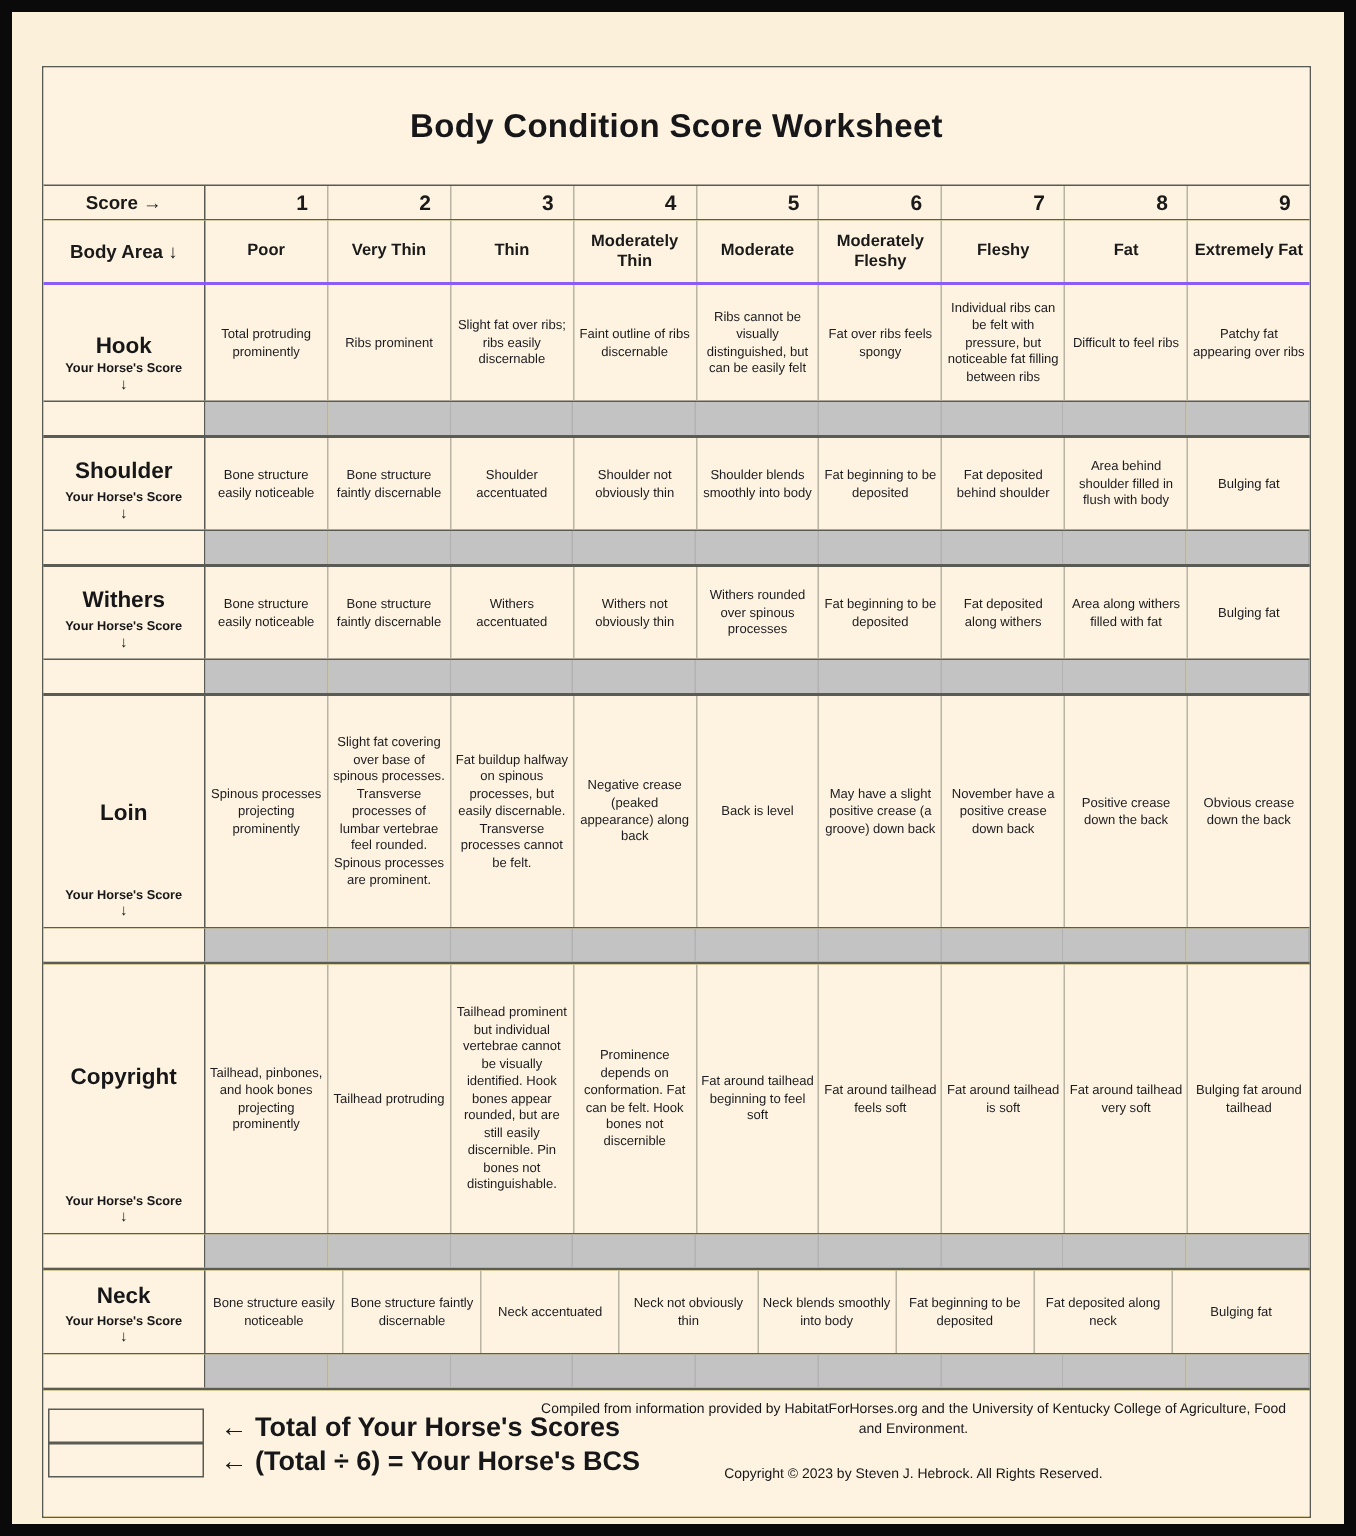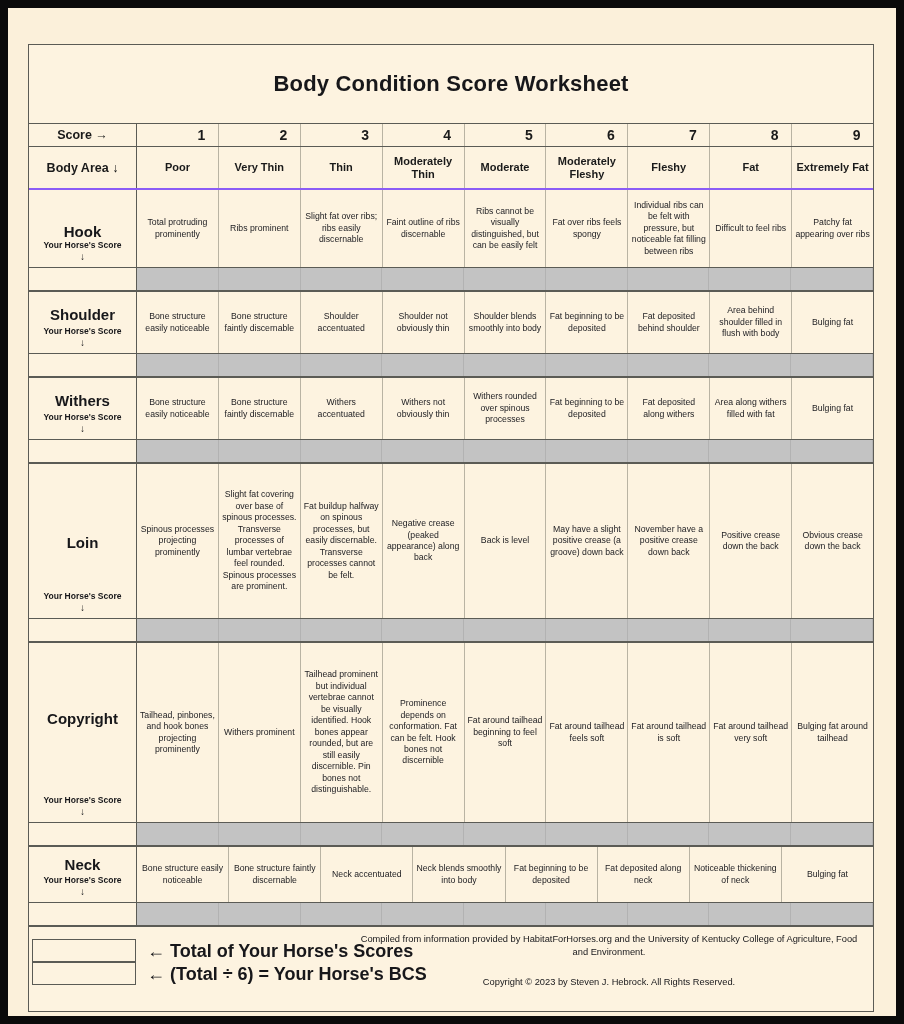--- a/index.html
+++ b/index.html
@@ -324,21 +324,21 @@
           <div class="cell c-score"></div>
           <div class="cell c-score"></div>
           <div class="cell c-score"></div>
         </div>
         <div class="row row-body" style="height: 180px;">
           <div class="cell c-head">
             <div class="bodyname" style="top: 75px;">Copyright</div>
             <div class="yhs"><span>Your Horse's Score</span><span class="arrow">↓</span></div>
           </div>
           <div class="cell c-score">Tailhead, pinbones, and hook bones projecting prominently</div>
-          <div class="cell c-score">Withers prominent</div>
+          <div class="cell c-score">Tailhead protruding</div>
           <div class="cell c-score">Tailhead prominent but individual vertebrae cannot be visually identified. Hook bones appear rounded, but are still easily discernible. Pin bones not distinguishable.</div>
           <div class="cell c-score">Prominence depends on conformation. Fat can be felt. Hook bones not discernible</div>
           <div class="cell c-score">Fat around tailhead beginning to feel soft</div>
           <div class="cell c-score">Fat around tailhead feels soft</div>
           <div class="cell c-score">Fat around tailhead is soft</div>
           <div class="cell c-score">Fat around tailhead very soft</div>
           <div class="cell c-score">Bulging fat around tailhead</div>
         </div>
         <div class="row row-entry">
           <div class="cell c-head"></div>
@@ -353,24 +353,24 @@
           <div class="cell c-score"></div>
         </div>
         <div class="row row-body" style="height: 56px;">
           <div class="cell c-head">
             <div class="bodyname" style="top: 17px;">Neck</div>
             <div class="yhs"><span>Your Horse's Score</span><span class="arrow">↓</span></div>
           </div>
           <div class="cell c-score">Bone structure easily noticeable</div>
           <div class="cell c-score">Bone structure faintly discernable</div>
           <div class="cell c-score">Neck accentuated</div>
+          <div class="cell c-score">Neck not obviously thin</div>
           <div class="cell c-score">Neck blends smoothly into body</div>
           <div class="cell c-score">Fat beginning to be deposited</div>
           <div class="cell c-score">Fat deposited along neck</div>
-          <div class="cell c-score">Noticeable thickening of neck</div>
           <div class="cell c-score">Bulging fat</div>
         </div>
         <div class="row row-entry">
           <div class="cell c-head"></div>
           <div class="cell c-score"></div>
           <div class="cell c-score"></div>
           <div class="cell c-score"></div>
           <div class="cell c-score"></div>
           <div class="cell c-score"></div>
           <div class="cell c-score"></div>

